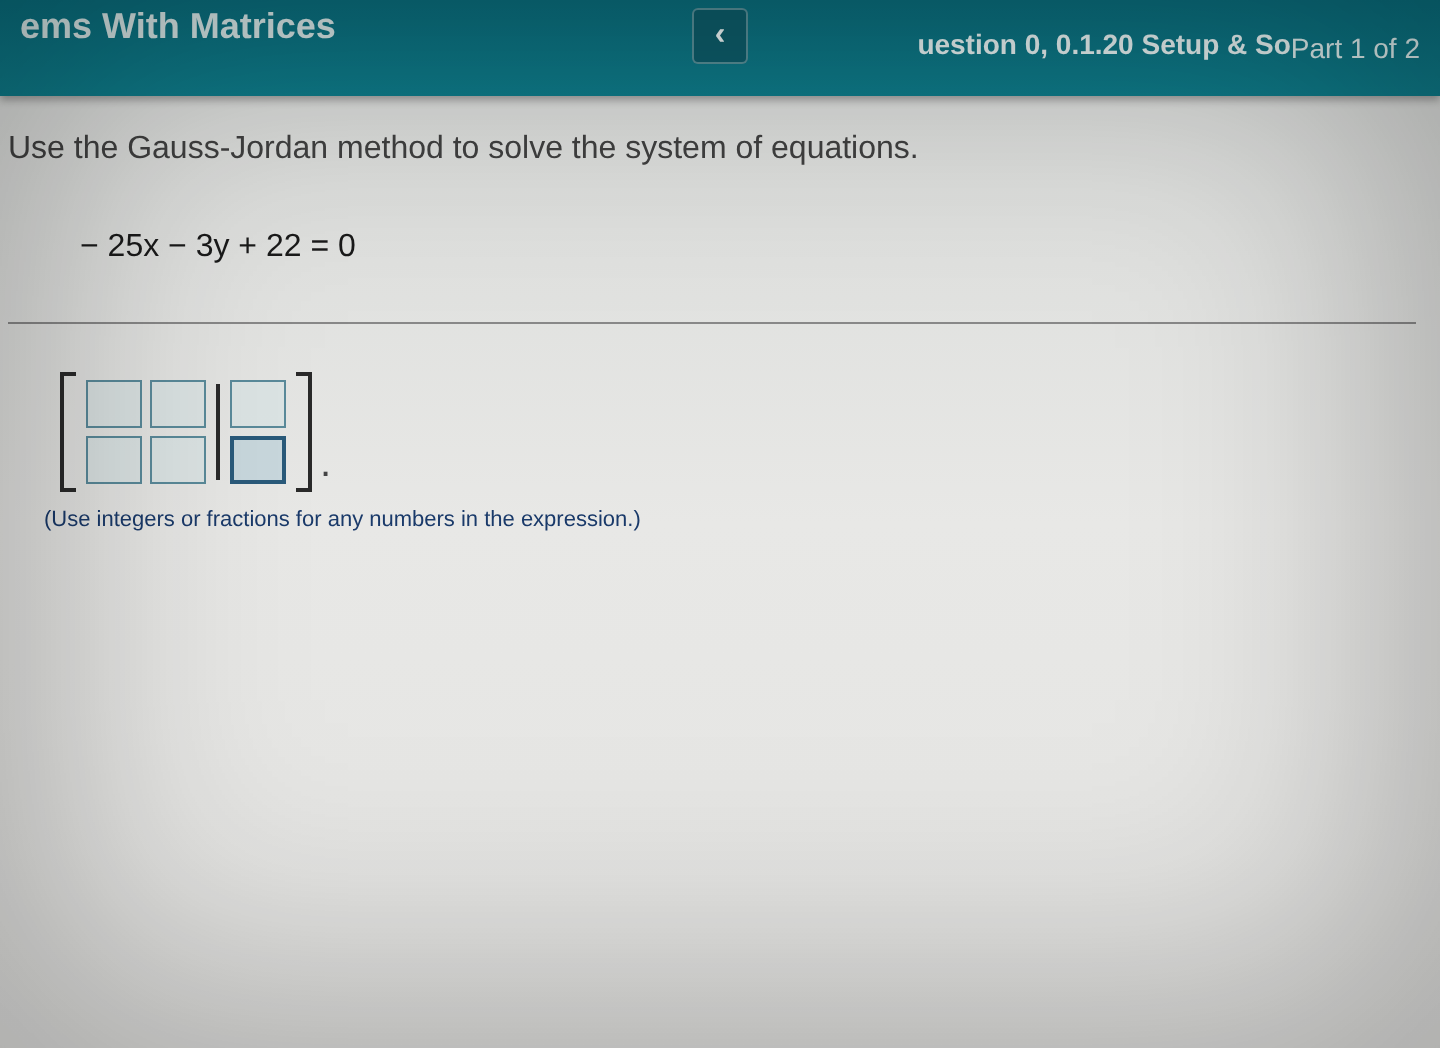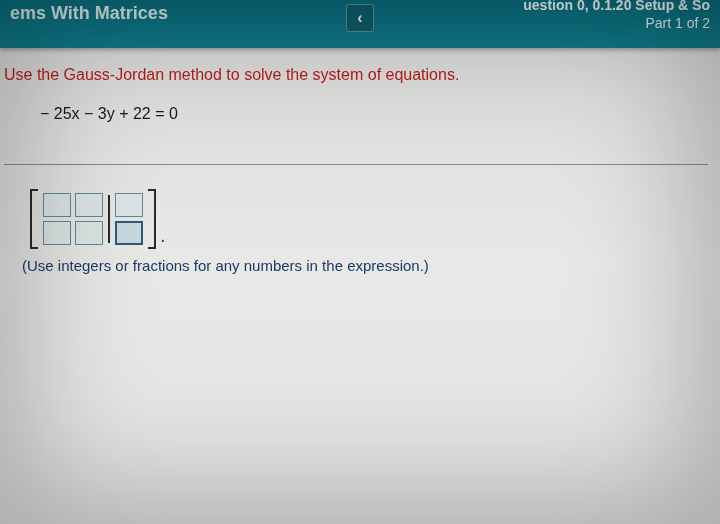--- a/index.html
+++ b/index.html
@@ -43,49 +43,48 @@
       cursor: pointer;
       font-size: 16px;
       font-weight: bold;
       position: absolute;
       left: 50%;
       top: 4px;
       transform: translateX(-50%);
     }
     .header-right {
       display: flex;
-      flex-direction: column;
       align-items: flex-end;
       font-size: 14px;
       color: #e0ecec;
     }
     .question-info {
       font-weight: bold;
       margin-top: -20px;
       margin-bottom: 2px;
       white-space: nowrap;
     }
     .part-info {
       font-size: 14px;
       color: #d8e8e8;
     }
     .content {
       padding: 18px 12px 0 4px;
     }
     .instruction {
       font-size: 16px;
-      color: #b91c1c;
-      margin-bottom: 18px;
+      color: #404040;
+      margin-bottom: 28px;
     }
     .equations {
       padding-left: 36px;
       font-size: 16px;
       color: #1a1a1a;
       line-height: 1.5;
-      margin-bottom: 38px;
+      margin-bottom: 25px;
     }
     .hr {
       border: none;
       border-top: 1px solid #888;
       margin: 8px 0 24px 0;
     }
     .subinstruction {
       font-size: 16px;
       color: #222;
       margin-bottom: 16px;
@@ -133,21 +132,21 @@
       background: rgba(180,205,215,0.6);
     }
     .trail {
       align-self: flex-end;
       font-size: 20px;
       margin-left: 4px;
       margin-bottom: 2px;
       color: #444;
     }
     .hint {
-      font-size: 15px;
+      font-size: 11px;
       color: #1a3a6a;
       padding-left: 18px;
     }
     .vignette {
       position: absolute;
       inset: 0;
       pointer-events: none;
       box-shadow: inset 0 0 120px 30px rgba(0,0,0,0.25);
     }
   </style>

